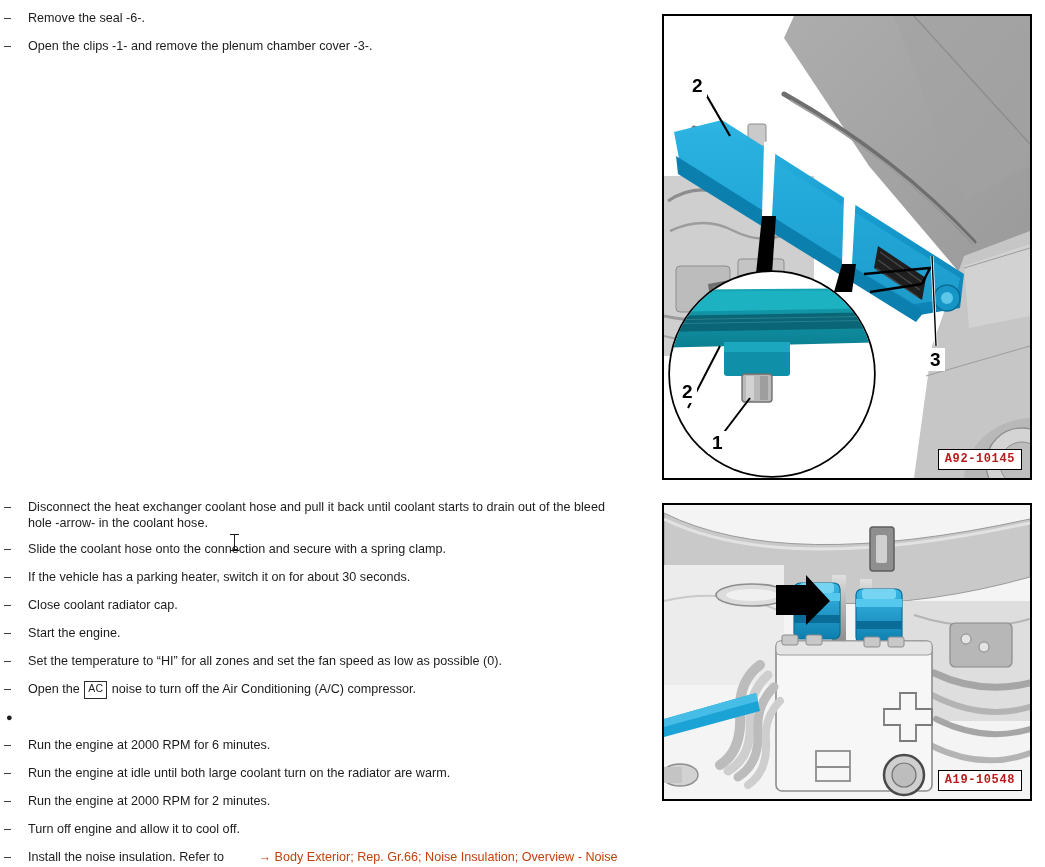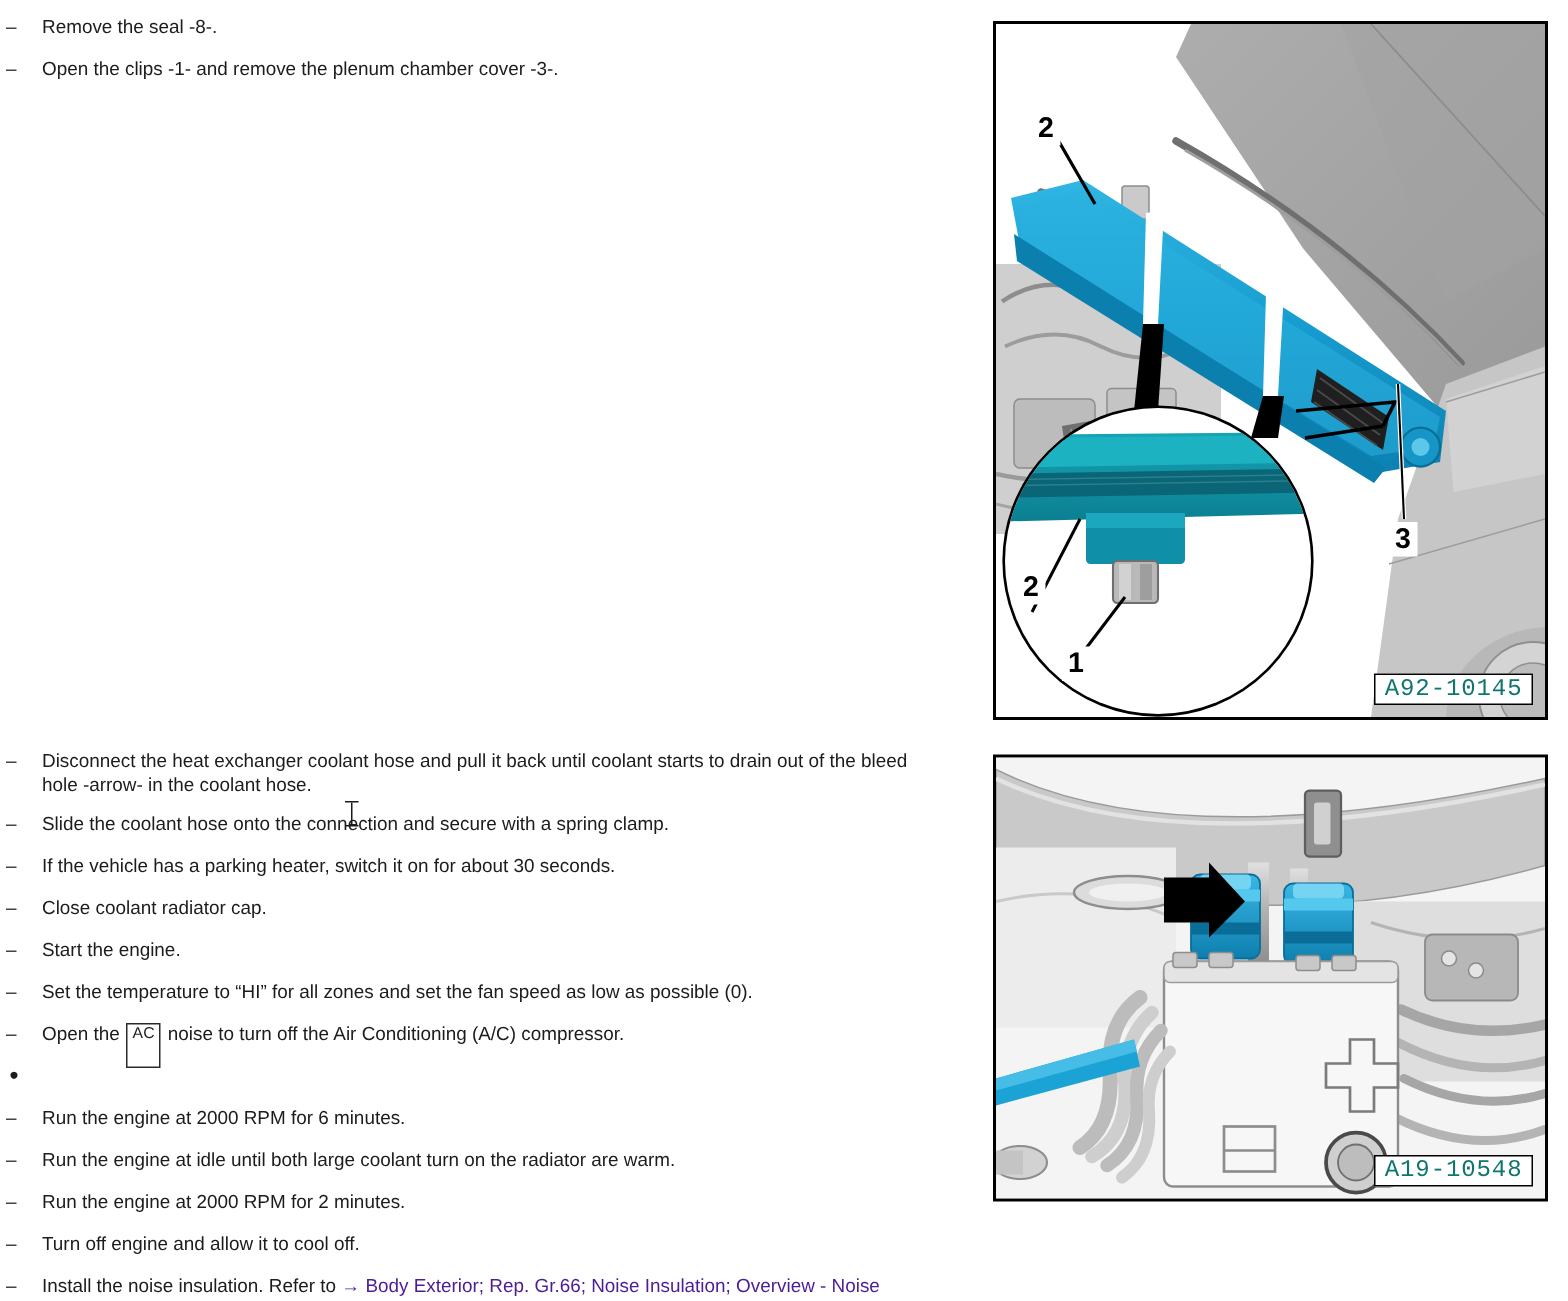--- a/index.html
+++ b/index.html
@@ -49,30 +49,31 @@
     font-size: 11px;
     line-height: 17px;
   }
   .step-text {
     flex: 1 1 auto;
     padding-right: 18px;
   }
   .ac-key {
     display: inline-block;
     border: 1px solid #2b2b2b;
-    padding: 0px 3px 16px 3px;
+    padding: 0px 3px 4px 3px;
     font-size: 10.5px;
     line-height: 12px;
     margin: 0 1px;
     position: relative;
     top: -1px;
     letter-spacing: .2px;
   }
   .xref {
-    color: #4c1d95;
+    color: #c2410c;
+    margin-left: 31px;
   }
 
   
   .caret {
     position: absolute;
     left: 229px;
     top: 534px;
     width: 11px;
     height: 17px;
   }
@@ -119,26 +120,27 @@
     inset: 0;
     overflow: hidden;
   }
   .caption {
     position: absolute;
     right: 8px;
     bottom: 8px;
     border: 1.5px solid #000;
     background: #fff;
     font-family: "Liberation Mono", monospace;
-    font-size: 16px;
+    font-size: 12px;
     line-height: 14px;
     padding: 2px 6px 3px 6px;
     letter-spacing: .6px;
-    color: #0f766e;
+    color: #b91c1c;
     z-index: 40;
+    font-weight: bold;
   }
 
   
   .num {
     position: absolute;
     background: #ffffff;
     color: #000000;
     font-family: "Liberation Sans", sans-serif;
     font-weight: bold;
     font-size: 19px;
@@ -155,21 +157,21 @@
     display: block;
   }
 </style>
 </head>
 <body>
 
 <div class="text-col">
 
   <div class="step" style="top:10px;">
     <span class="marker">–</span>
-    <span class="step-text">Remove the seal -8-.</span>
+    <span class="step-text">Remove the seal -6-.</span>
   </div>
 
   <div class="step" style="top:38px;">
     <span class="marker">–</span>
     <span class="step-text">Open the clips -1- and remove the plenum chamber cover -3-.</span>
   </div>
 
   <div class="step" style="top:499px;">
     <span class="marker">–</span>
     <span class="step-text">Disconnect the heat exchanger coolant hose and pull it back until coolant starts to drain out of the bleed hole -arrow- in the coolant hose.</span>

